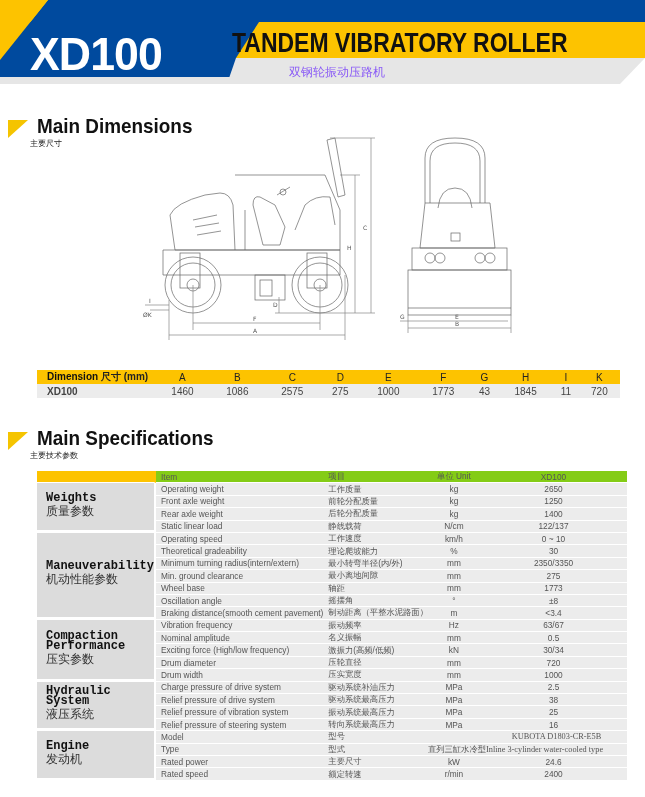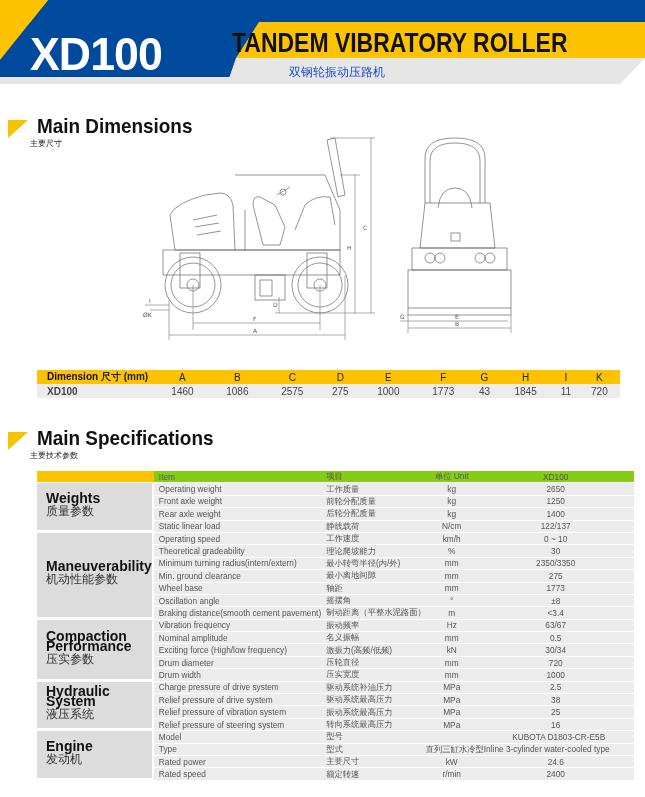--- a/index.html
+++ b/index.html
@@ -3,21 +3,21 @@
 <meta charset="utf-8">
 <style>
   * { box-sizing: border-box; margin: 0; padding: 0; }
   body { width: 645px; height: 797px; background: #fff; font-family: "Liberation Sans", sans-serif; position: relative; overflow: hidden; color: #333; }
 
   
   .hdr { position: absolute; left: 0; top: 0; width: 645px; height: 84px; }
   .hdr svg { position: absolute; left: 0; top: 0; }
   .hdr-model { position: absolute; left: 30px; top: 26px; font-family: "Liberation Sans", sans-serif; font-weight: bold; font-size: 47px; color: #fff; letter-spacing: -1px; transform: scaleX(0.95); transform-origin: left; }
   .hdr-title { position: absolute; left: 232px; top: 27px; font-family: "Liberation Sans Narrow", "Liberation Sans", sans-serif; font-weight: bold; font-size: 28px; color: #111; letter-spacing: 0px; transform: scaleX(0.82); transform-origin: left; white-space: nowrap; }
-  .hdr-sub { position: absolute; left: 289px; top: 64px; font-size: 12px; color: #1d4ed8; }
+  .hdr-sub { position: absolute; left: 289px; top: 64px; font-size: 12px; color: #8b5cf6; }
 
   
   .sec { position: absolute; left: 8px; }
   .sec .tri { position: absolute; left: 0; top: 6px; width: 0; height: 0; border-top: 18px solid #f5c400; border-right: 20px solid transparent; }
   .sec .title { position: absolute; left: 29px; top: 0; font-weight: bold; font-size: 21px; color: #111; white-space: nowrap; transform: scaleX(0.9); transform-origin: left; }
   .sec .sub { position: absolute; left: 22px; top: 24px; font-size: 8px; color: #222; white-space: nowrap; }
 
   
   .drawing { position: absolute; }
 
@@ -27,27 +27,27 @@
   .dimtbl tr.head td { background: #fdc300; color: #222; }
   .dimtbl tr.row td { background: #ececec; color: #444; }
   .dimtbl td.first { text-align: left; padding-left: 10px; width: 118px; font-weight: bold; }
   .dimtbl tr.head td.first b { color: #111; }
 
   
   .spec { position: absolute; left: 37px; top: 471px; width: 581px; border-collapse: separate; border-spacing: 0; font-size: 8.3px; }
   .spec td { height: 12.4px; padding: 0 0 0 5px; border-bottom: 1px solid #fff; background: #ececec; color: #555; white-space: nowrap; }
   .spec tr.head td { background: #84cc16; color: #555; }
   .spec td.cat { background: #dcdcdc; border-right: 2px solid #fff; vertical-align: middle; padding-left: 9px; width: 73px; border-bottom: 3px solid #fff; }
-  .spec td.cat .en { font-weight: bold; font-size: 14px; color: #111; line-height: 10px; white-space: normal; }
+  .spec td.cat .en { font-weight: bold; font-size: 12px; color: #111; line-height: 10px; white-space: normal; font-family: Liberation Mono, monospace; }
   .spec td.cat .cn { font-size: 12px; color: #333; }
   .spec td.item { width: 172px; }
   .spec td.cn2 { width: 104px; }
   .spec td.unit { width: 52px; text-align: center; padding: 0; }
   .spec td.val { text-align: center; padding: 0; }
-  .spec td.span2 { text-align: center; padding: 0; }
+  .spec td.span2 { text-align: center; padding: 0; font-family: Liberation Serif, serif; }
   .spec tr.head td.hcat { background: #fdc300; border-right: 2px solid #fdc300; }
 </style>
 </head>
 <body>
 
 <div class="hdr">
   <svg width="645" height="84" viewBox="0 0 645 84">
     <rect x="0" y="0" width="645" height="84" fill="#ffffff"></rect>
     <polygon points="0,0 645,0 645,25 0,25" fill="#004a9e"></polygon>
     <polygon points="0,0 48,0 0,60" fill="#fdc300"></polygon>

